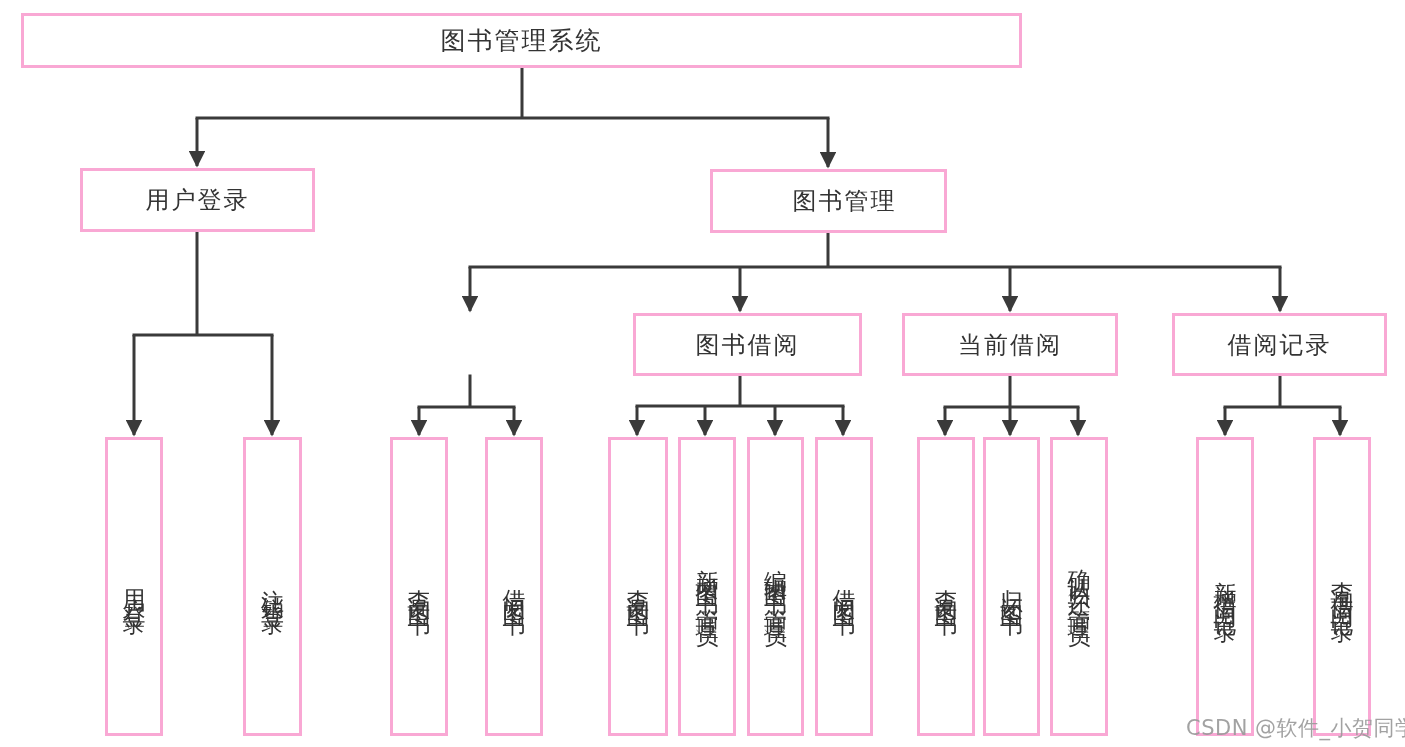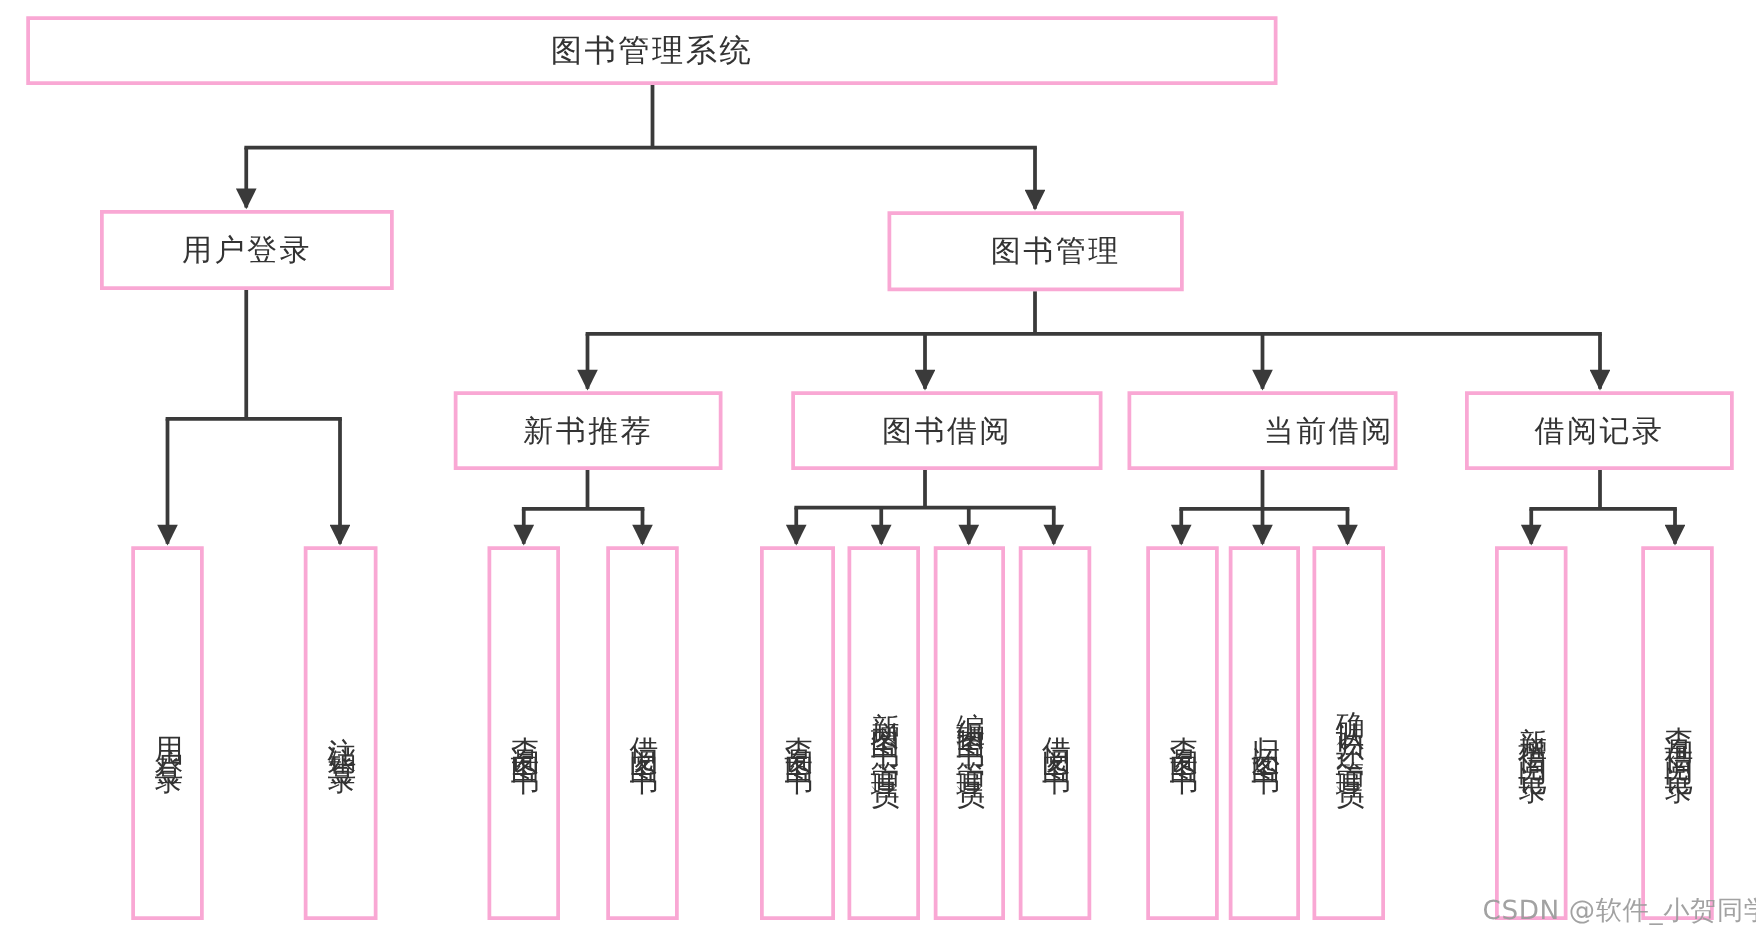--- a/index.html
+++ b/index.html
@@ -116,27 +116,24 @@
     <span>图书管理系统</span>
   </div>
 
   <div class="node h" style="left:80px; top:168px; width:235px; height:64px;">
     <span>用户登录</span>
   </div>
   <div class="node h" style="left:710px; top:169px; width:237px; height:64px;padding-left:32px;">
     <span>图书管理</span>
   </div>
 
-  <div class="node h" style="left:363px; top:313px; width:215px; height:63px;">
-    <span>新书推荐</span>
-  </div>
-  <div class="node h" style="left:633px; top:313px; width:249px; height:63px;">
+  <div class="node h" style="left:633px; top:313px; width:229px; height:63px;">
     <span>图书借阅</span>
   </div>
-  <div class="node h" style="left:902px; top:313px; width:216px; height:63px;justify-content:flex-end;">
+  <div class="node h" style="left:902px; top:313px; width:216px; height:63px;">
     <span>当前借阅</span>
   </div>
   <div class="node h" style="left:1172px; top:313px; width:215px; height:63px;">
     <span>借阅记录</span>
   </div>
 
   <div class="node v" style="left:105px; top:437px; width:58px; height:299px;">
     <span>用户登录</span>
   </div>
   <div class="node v" style="left:243px; top:437px; width:59px; height:299px;">

